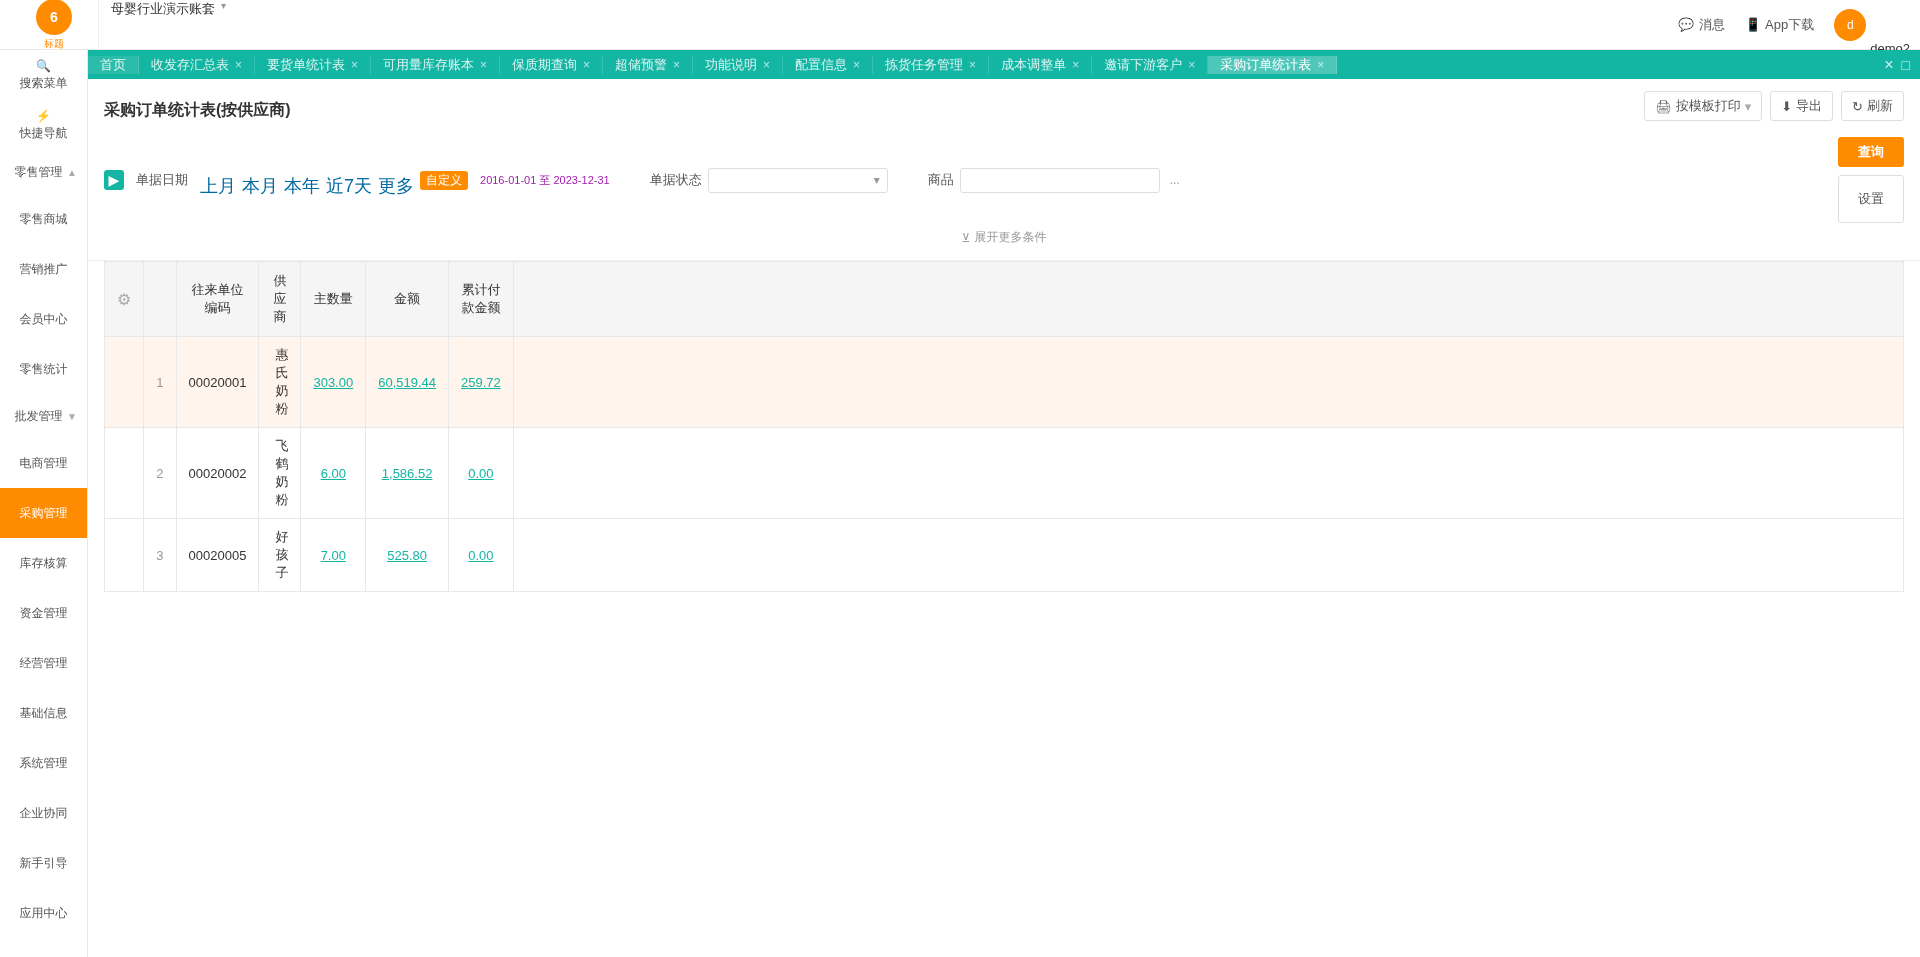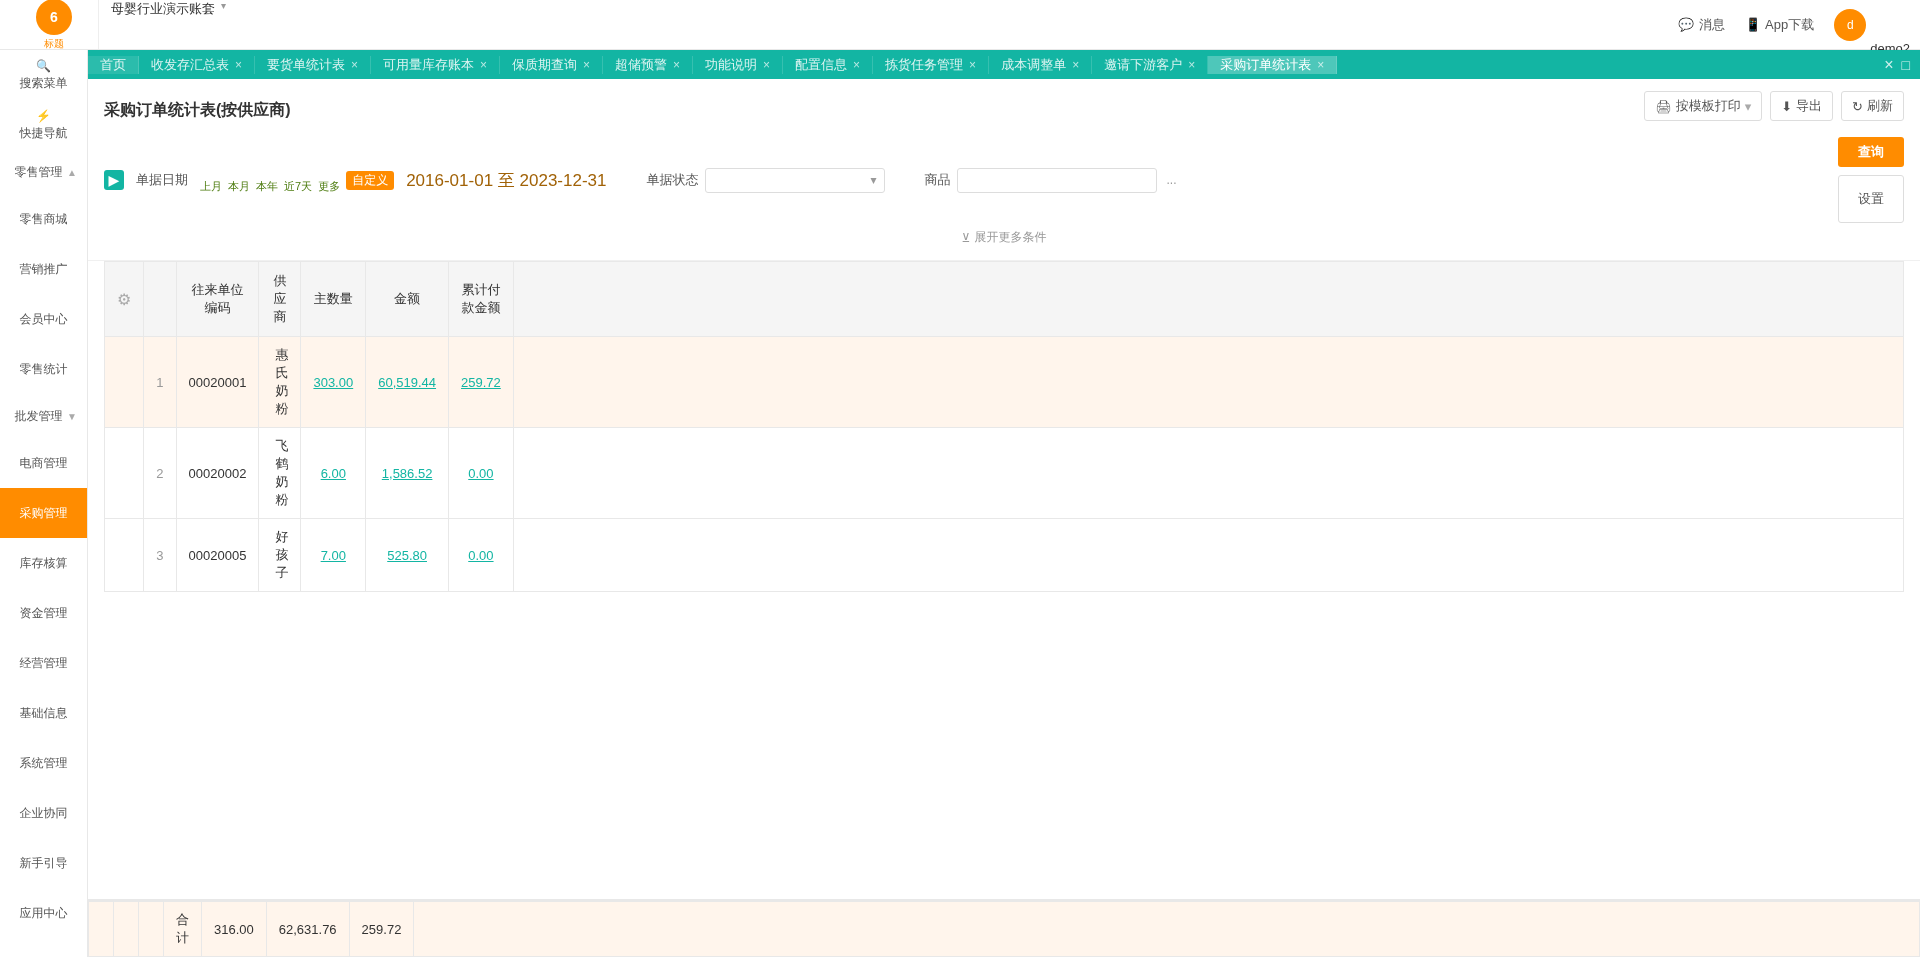--- a/index.html
+++ b/index.html
@@ -249,34 +249,34 @@
       justify-content: center;
       flex-shrink: 0;
     }
     .filter-label { color: #555; font-size: 13px; white-space: nowrap; }
     .date-shortcuts {
       display: flex;
       gap: 6px;
       align-items: center;
     }
     .date-shortcut {
-      color: #4d7c0f;
-      cursor: pointer;
-      font-size: 11px;
+      color: #0369a1;
+      cursor: pointer;
+      font-size: 18px;
       margin-top: 12px;
     }
     .date-custom-badge {
       background: #ff8c00;
       color: #fff;
       padding: 1px 6px;
       border-radius: 3px;
       font-size: 12px;
       cursor: pointer;
     }
-    .date-range-text { color: #a16207; font-size: 17px; }
+    .date-range-text { color: #a21caf; font-size: 11px; }
 
     .filter-field {
       display: flex;
       align-items: center;
       gap: 6px;
     }
     .filter-field label { color: #555; font-size: 13px; white-space: nowrap; margin-left: 28px; }
     .filter-select {
       border: 1px solid #ddd;
       padding: 4px 24px 4px 8px;
@@ -697,31 +697,15 @@
       <td style="text-align:center;padding-left:16px;">好孩子</td>
       <td><span class="link-val">7.00</span></td>
       <td><span class="link-val">525.80</span></td>
       <td><span class="link-val">0.00</span></td>
       <td></td>
     </tr>
             </tbody>
         </table>
       </div>
 
-      <div class="table-footer">
-        <table class="data-table" style="border-top:none;">
-          <tbody>
-            <tr>
-              <td style="width:30px;border:1px solid #e8e8e8;background:#fff5ec;"></td>
-              <td style="border:1px solid #e8e8e8;background:#fff5ec;"></td>
-              <td style="border:1px solid #e8e8e8;background:#fff5ec;text-align:center;"></td>
-              <td style="border:1px solid #e8e8e8;background:#fff5ec;text-align:center;">合计</td>
-              <td style="border:1px solid #e8e8e8;background:#fff5ec;text-align:center;">316.00</td>
-              <td style="border:1px solid #e8e8e8;background:#fff5ec;text-align:center;">62,631.76</td>
-              <td style="border:1px solid #e8e8e8;background:#fff5ec;text-align:center;">259.72</td>
-              <td style="width:100%;border:1px solid #e8e8e8;background:#fff5ec;"></td>
-            </tr>
-          </tbody>
-        </table>
-      </div>
     </div>
   </div>
 </div>
 
 </body></html>

